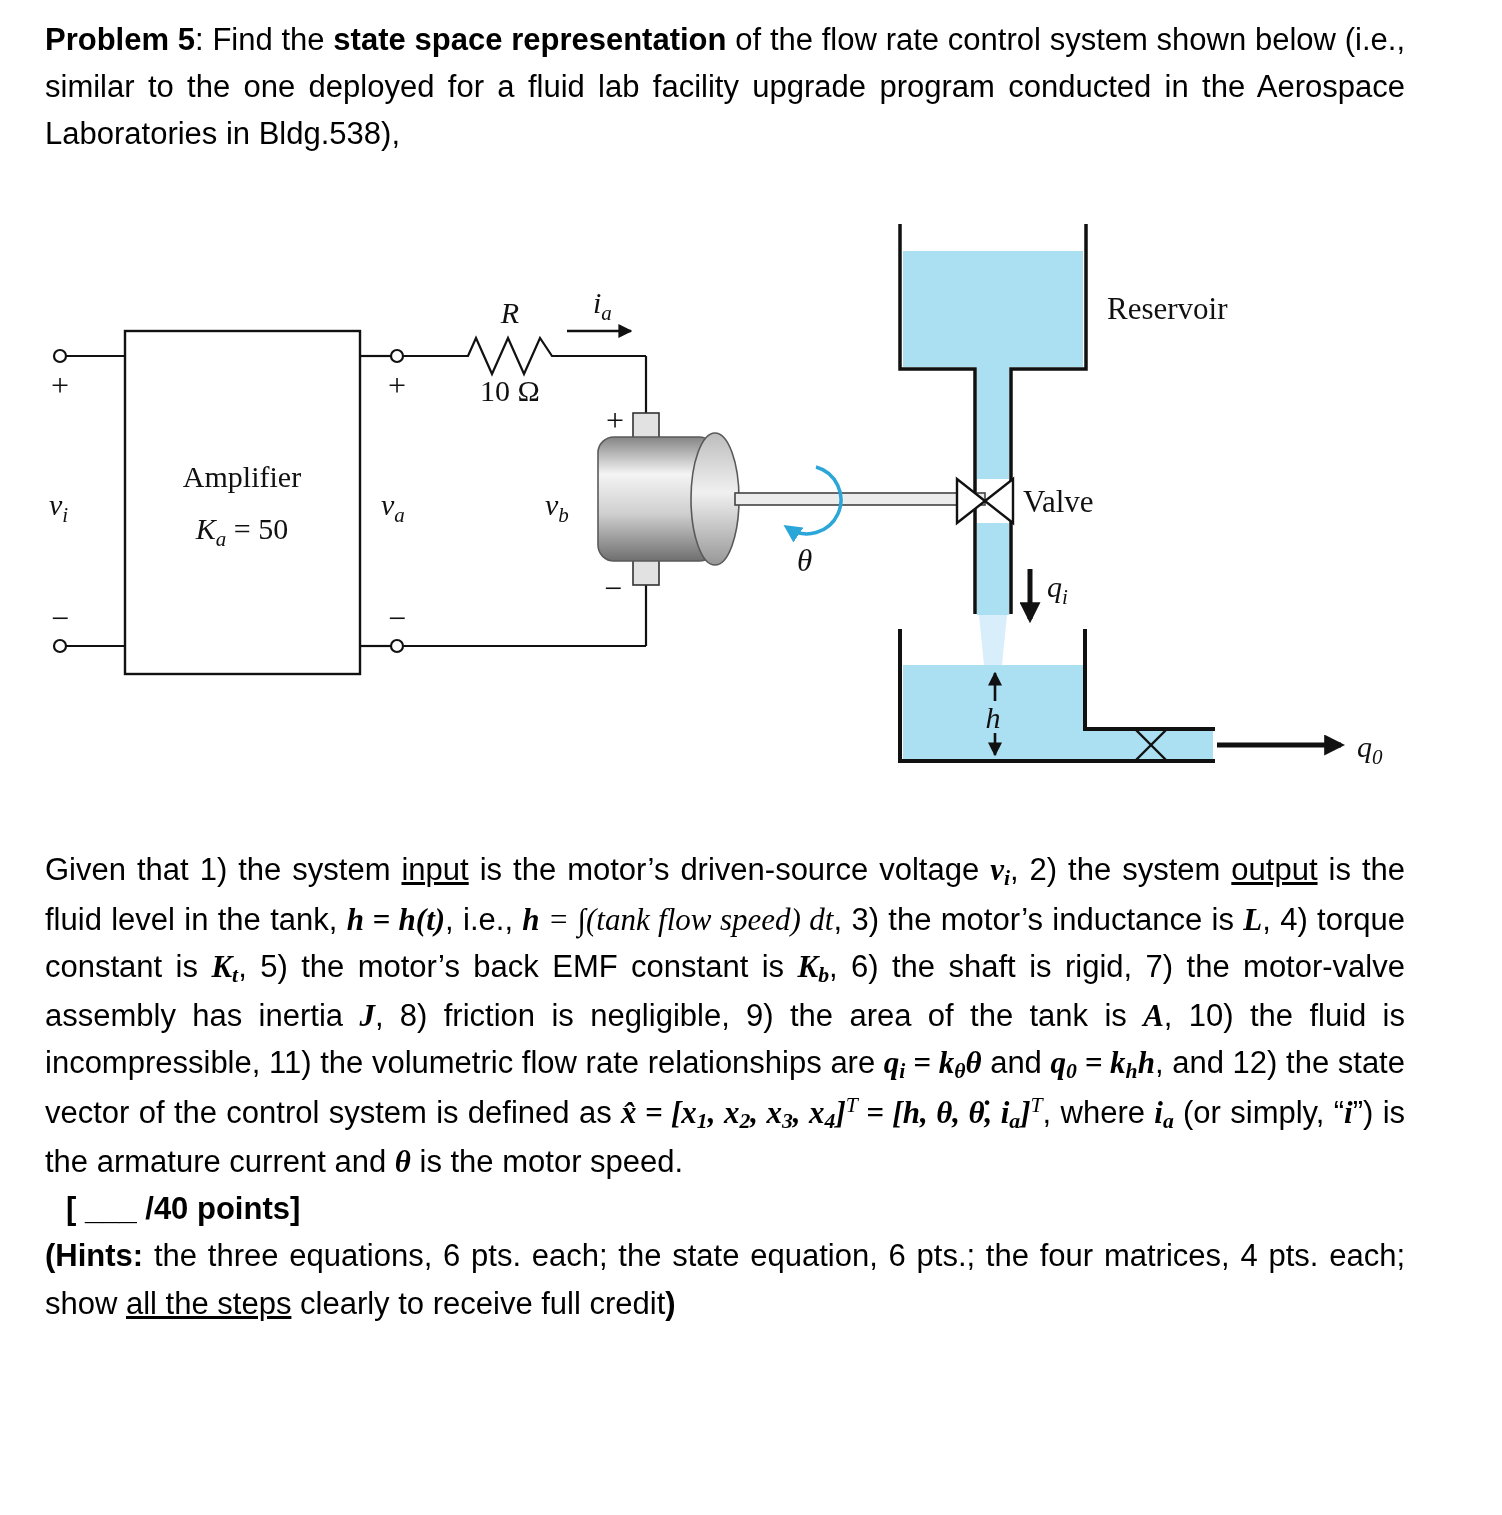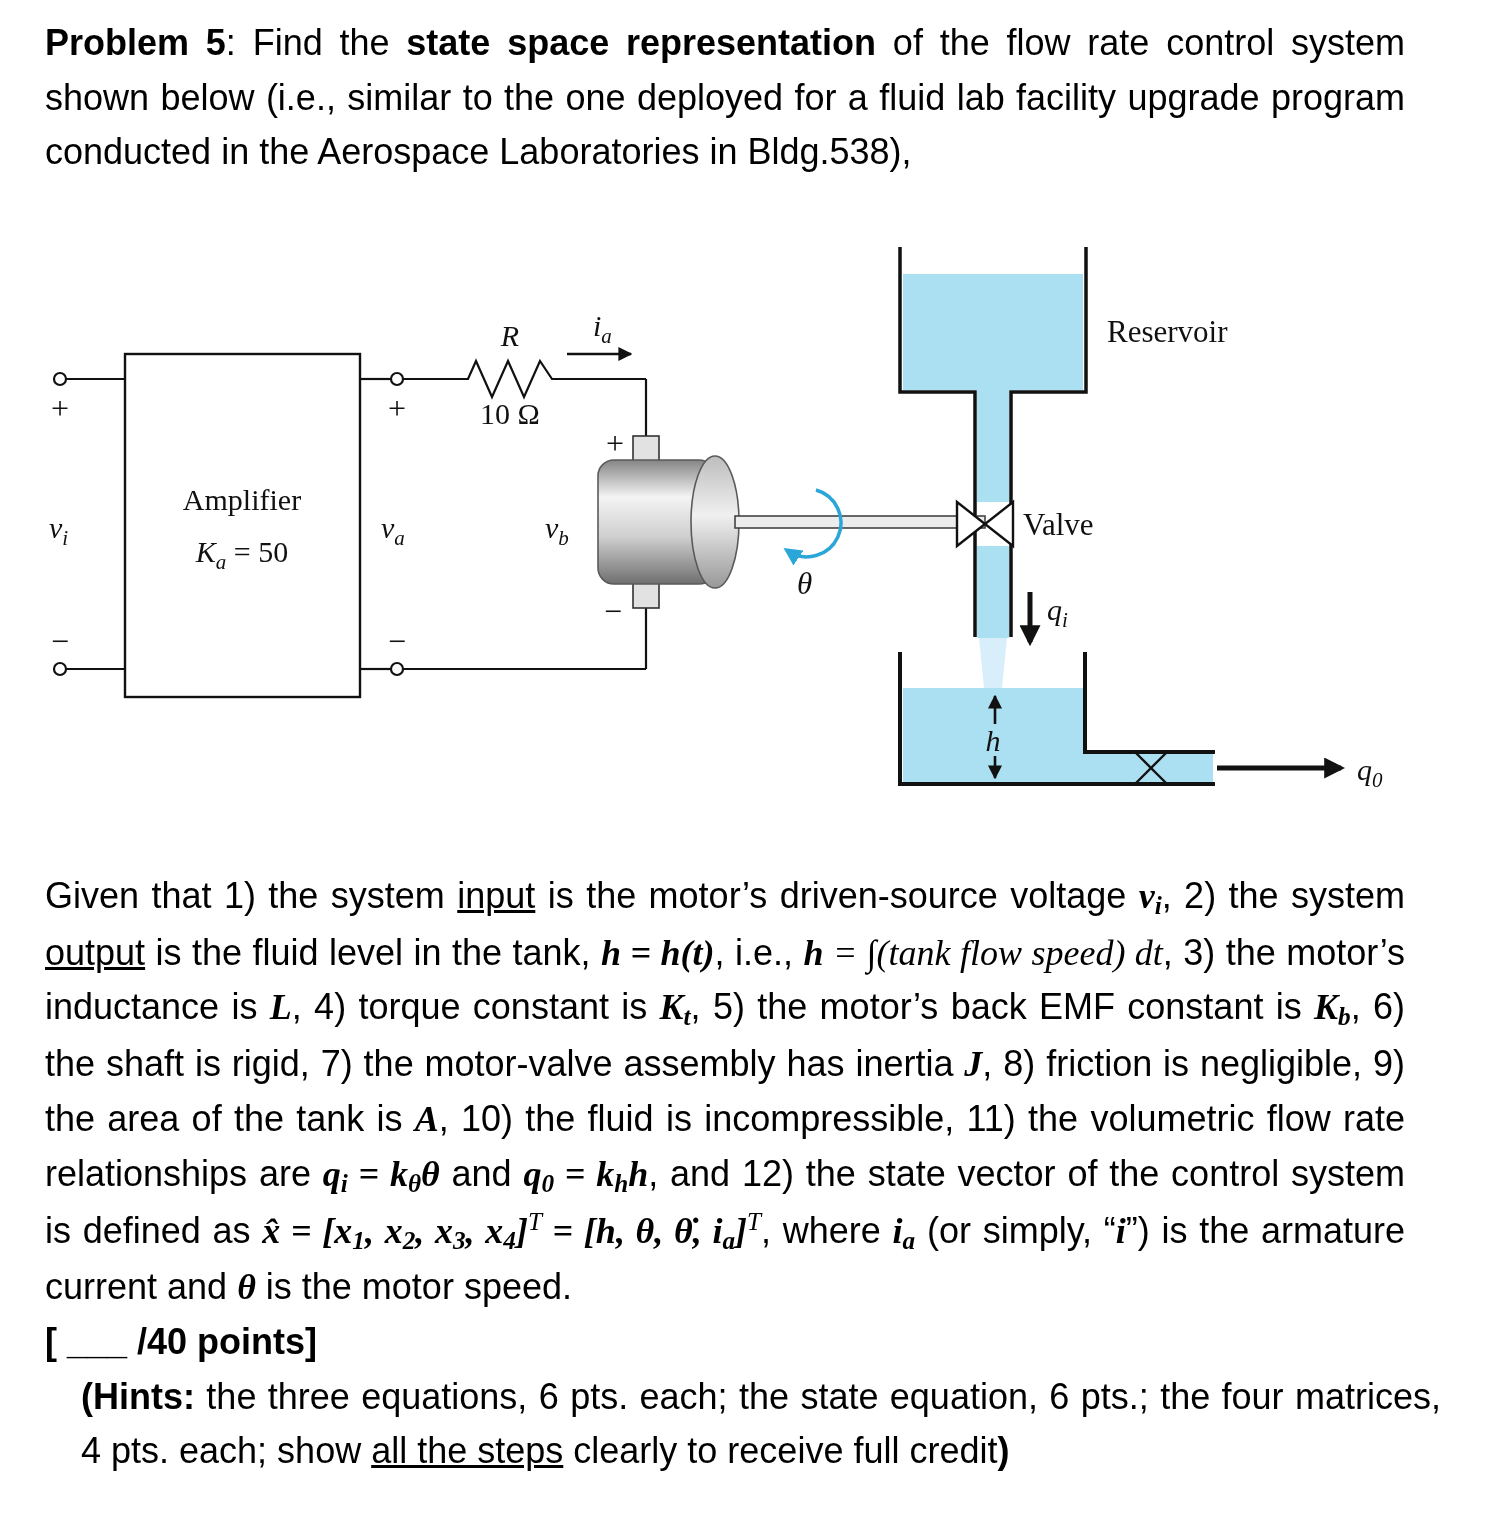--- a/index.html
+++ b/index.html
@@ -6,37 +6,37 @@
   body {
     width: 1502px;
     min-height: 1515px;
     font-family: "Liberation Sans", "DejaVu Sans", sans-serif;
     color: #000;
     box-sizing: border-box;
     padding: 16px 45px 30px 45px;
     overflow: hidden;
   }
   .para {
-    font-size: 36px;
+    font-size: 31px;
     line-height: 1.52;
     text-align: justify;
     width: 1360px;
     margin: 0;
   }
   .para + .para { margin-top: 0; }
   .b  { font-weight: bold; }
   .u  { text-decoration: underline; }
   .m  { font-family: "Liberation Serif", "DejaVu Serif", serif; font-style: italic; }
   .mb { font-family: "Liberation Serif", "DejaVu Serif", serif; font-style: italic; font-weight: bold; }
   .sub { font-size: 0.70em; vertical-align: -0.25em; }
   .sup { font-size: 0.70em; vertical-align: 0.50em; }
   .figure { margin: 62px 0 48px 0; width: 1412px; }
   .given  { margin-top: 17px; }
-  .points { margin-top: 44px; }
-  .hints  { margin-top: 2px; margin-left: 36px; }
+  .points { margin-top: 44px; margin-left: 21px; }
+  .hints  { margin-top: 2px; }
 
   
   svg text {
     font-family: "Liberation Serif", "DejaVu Serif", serif;
     font-size: 30px;
     fill: #111;
   }
   svg .it { font-style: italic; }
   svg .svgsub { font-size: 21px; font-style: italic; }
   svg .sign { font-size: 32px; }

